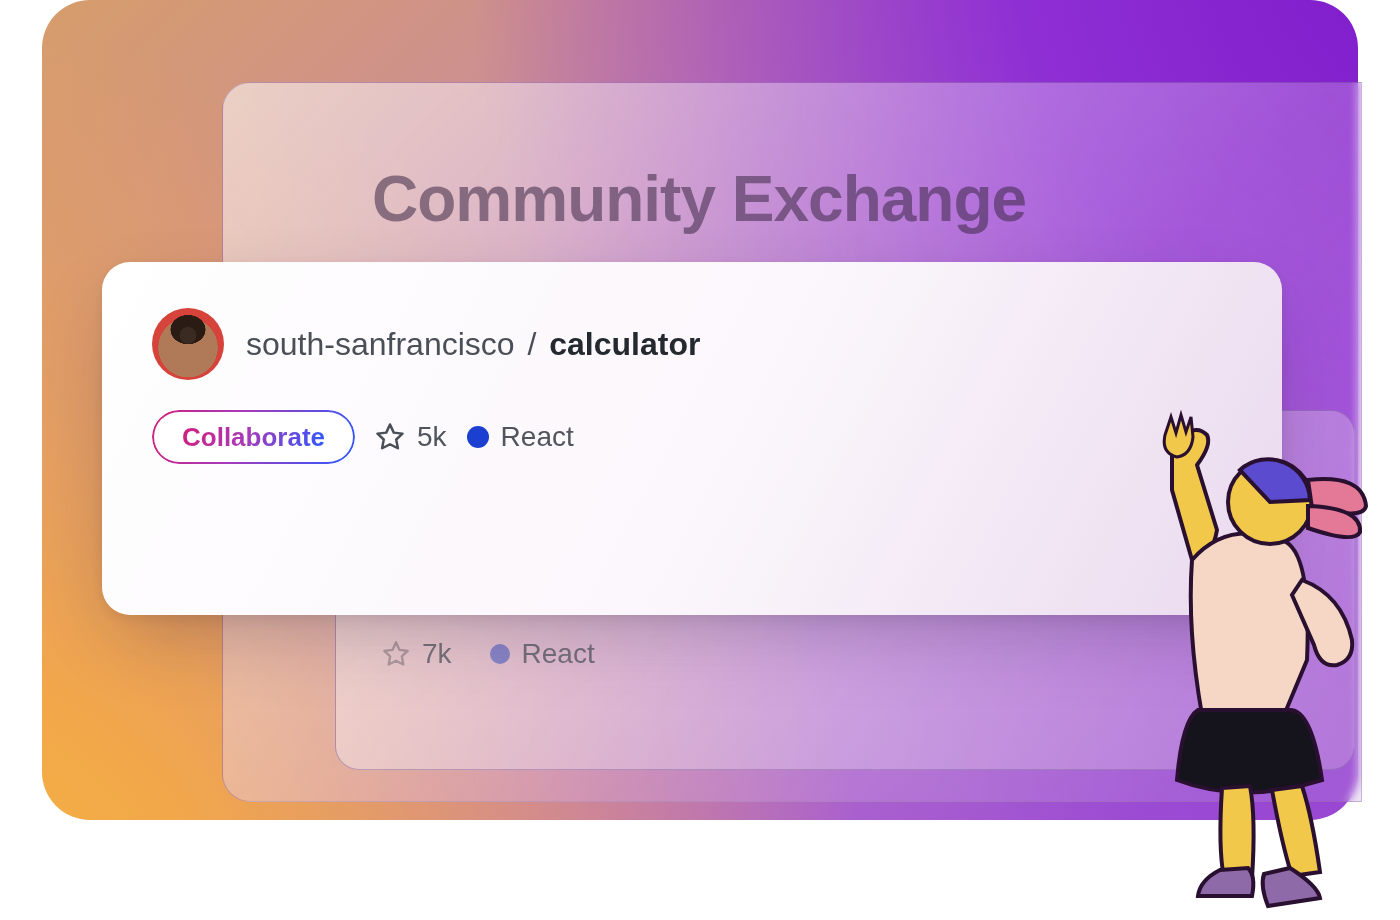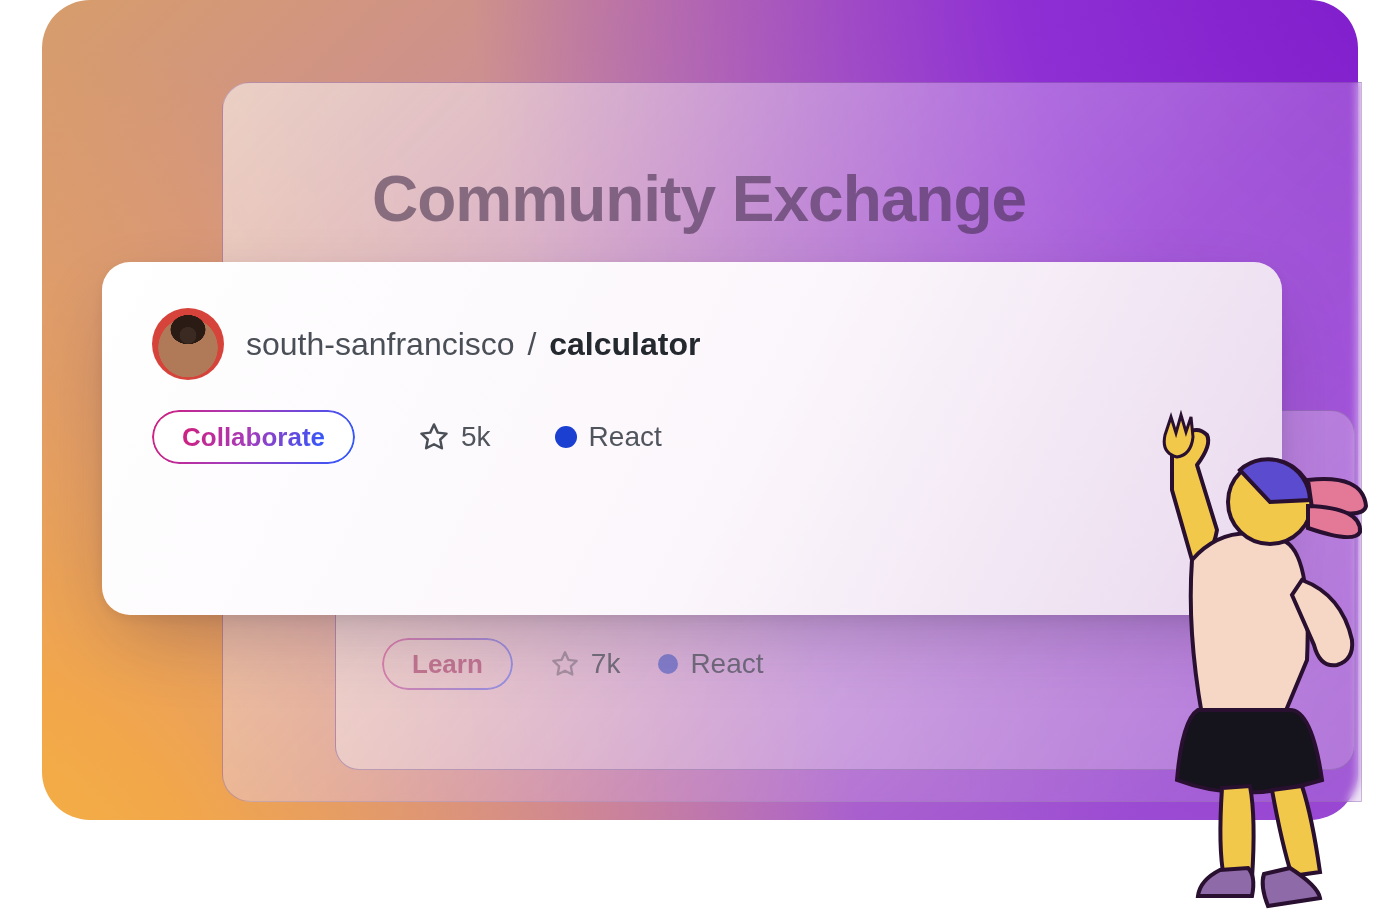--- a/index.html
+++ b/index.html
@@ -80,21 +80,21 @@
     font-size: 28px;
     line-height: 1.45;
     color: #3f444c;
     max-width: 1000px;
   }
 
   .card-meta {
     margin-top: 30px;
     display: flex;
     align-items: center;
-    gap: 64px;
+    gap: 20px;
   }
   .pill {
     display: inline-flex;
     align-items: center;
     justify-content: center;
     height: 54px;
     padding: 0 30px;
     border-radius: 30px;
     font-size: 26px;
     font-weight: 700;
@@ -182,24 +182,20 @@
 
 <div class="backdrop"></div>
 
 <div class="inner-panel"></div>
 
 <h1 class="page-title">Community Exchange</h1>
 
 <div class="card-back">
   <div class="desc2">game, but with leadership boards and other new features.</div>
   <div class="meta2">
-    <span class="pill2">
-      <span class="pill2-border"></span>
-      <span class="pill2-label">Learn</span>
-    </span>
     <span class="meta-item">
       <span class="star2">
         <svg viewBox="0 0 24 24" fill="none" stroke="rgba(70,70,80,0.7)" stroke-width="2" stroke-linejoin="round" stroke-linecap="round">
             <polygon points="12 2 15 8.5 22 9.3 17 14 18.3 21 12 17.8 5.7 21 7 14 2 9.3 9 8.5 12 2"></polygon>
           </svg>
       </span>
       <span>7k</span>
     </span>
     <span class="meta-item">
       <span class="dot2"></span>

